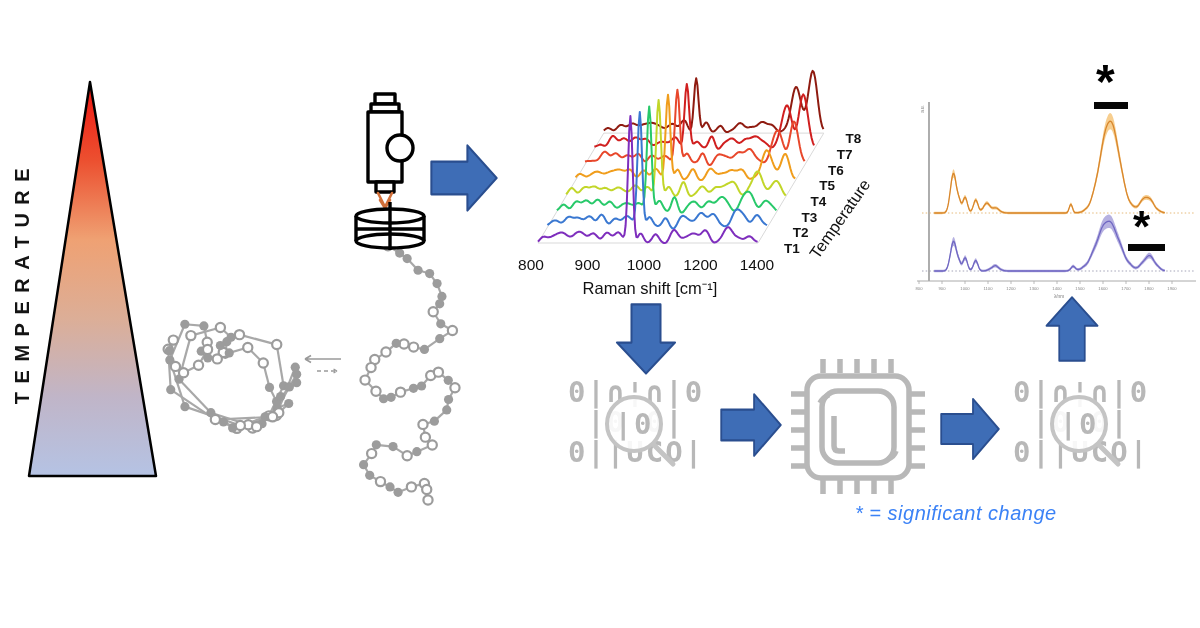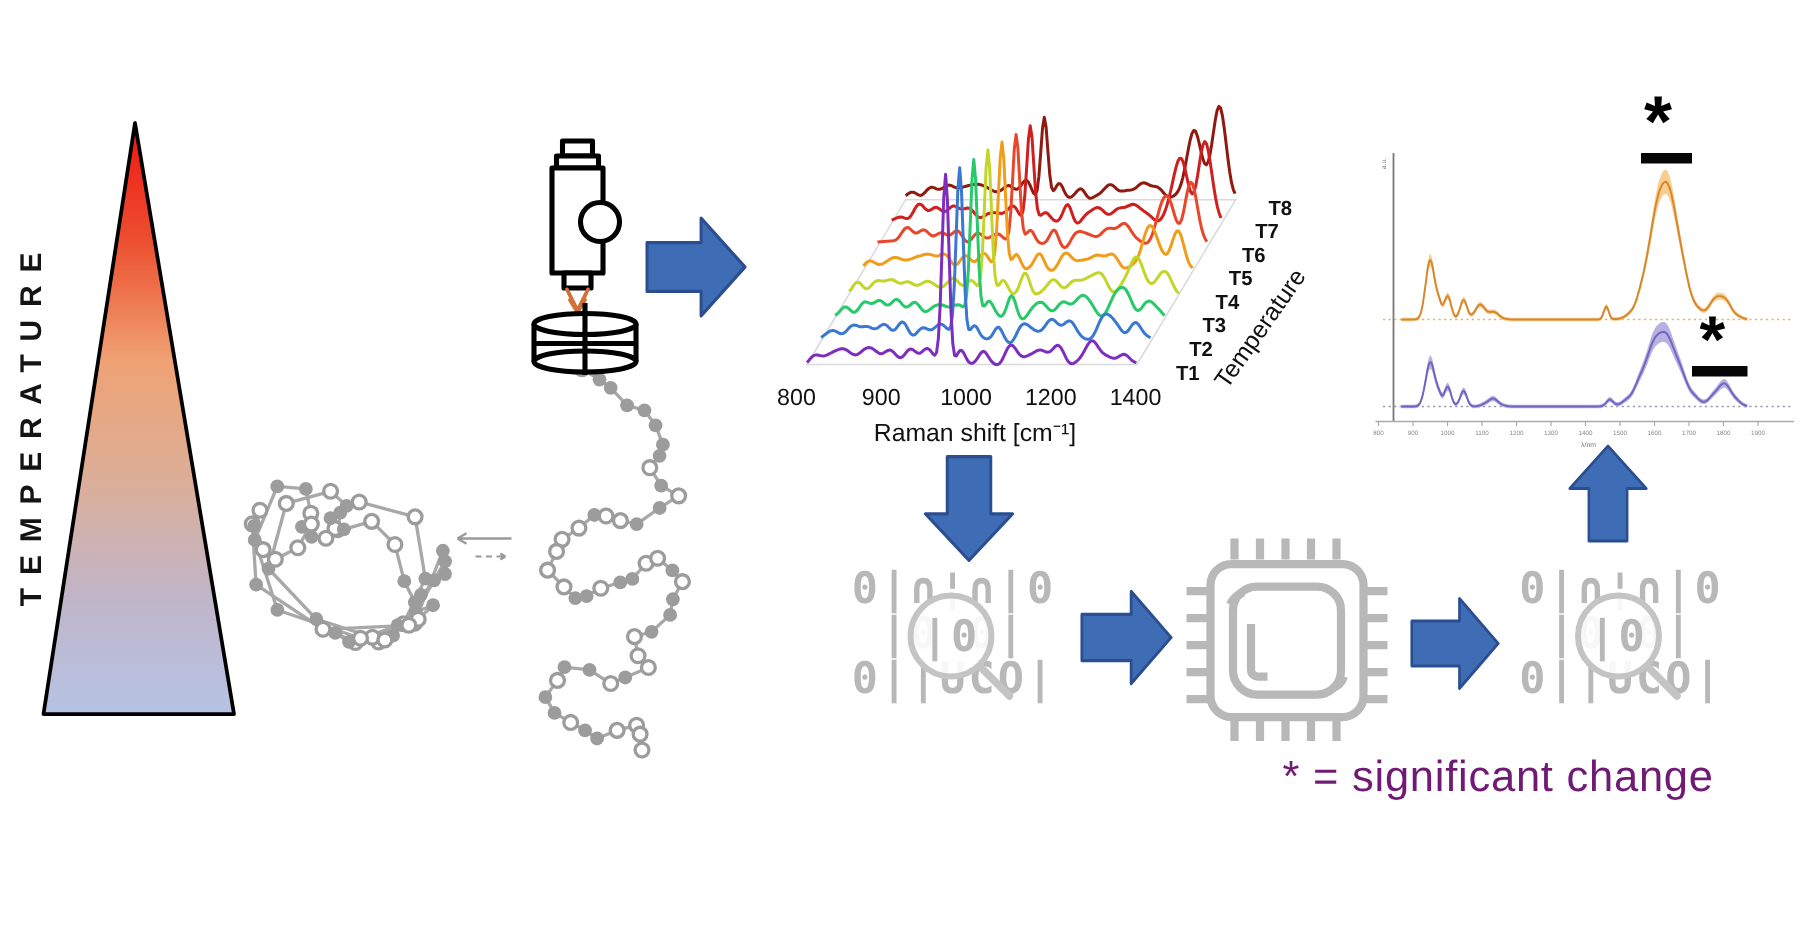--- a/index.html
+++ b/index.html
@@ -32,21 +32,21 @@
   
   .scope-s{stroke:#000;fill:#fff;stroke-width:3.4;stroke-linejoin:round;}
   .laser-s{stroke:#d2703a;fill:none;stroke-width:2.6;stroke-linecap:round;}
   
   .star{position:absolute;font-weight:bold;color:#000;line-height:1;}
   #star1{left:1096px;top:58px;font-size:48px;}
   #star2{left:1133px;top:205px;font-size:44px;}
   .sigbar{position:absolute;background:#060606;}
   #bar1{left:1094px;top:102px;width:34px;height:7px;}
   #bar2{left:1128px;top:244px;width:37px;height:6.5px;}
-  #legendtext{position:absolute;left:855px;top:502px;font-size:29px;color:#701a75;letter-spacing:.5px;}
+  #legendtext{position:absolute;left:855px;top:502px;font-size:20px;color:#3b82f6;letter-spacing:.5px;font-style:italic;}
 </style>
 </head>
 <body>
 
 <div id="canvas">
 
   <div id="templabel-wrap">
     <span id="templabel">TEMPERATURE</span>
   </div>
   <svg class="abs" style="left:25px;top:72px;" width="140" height="412">

